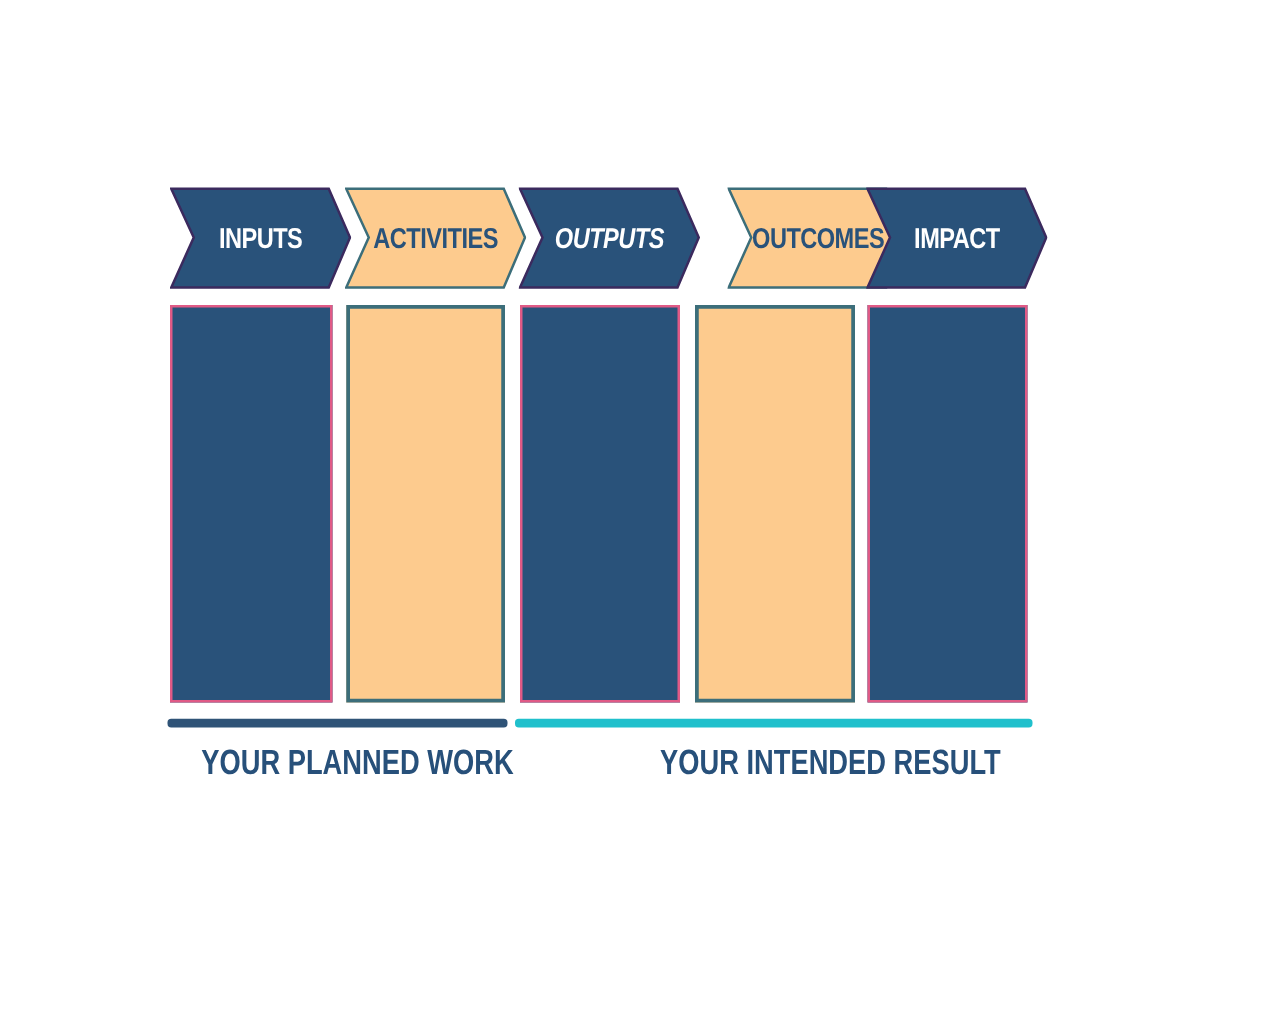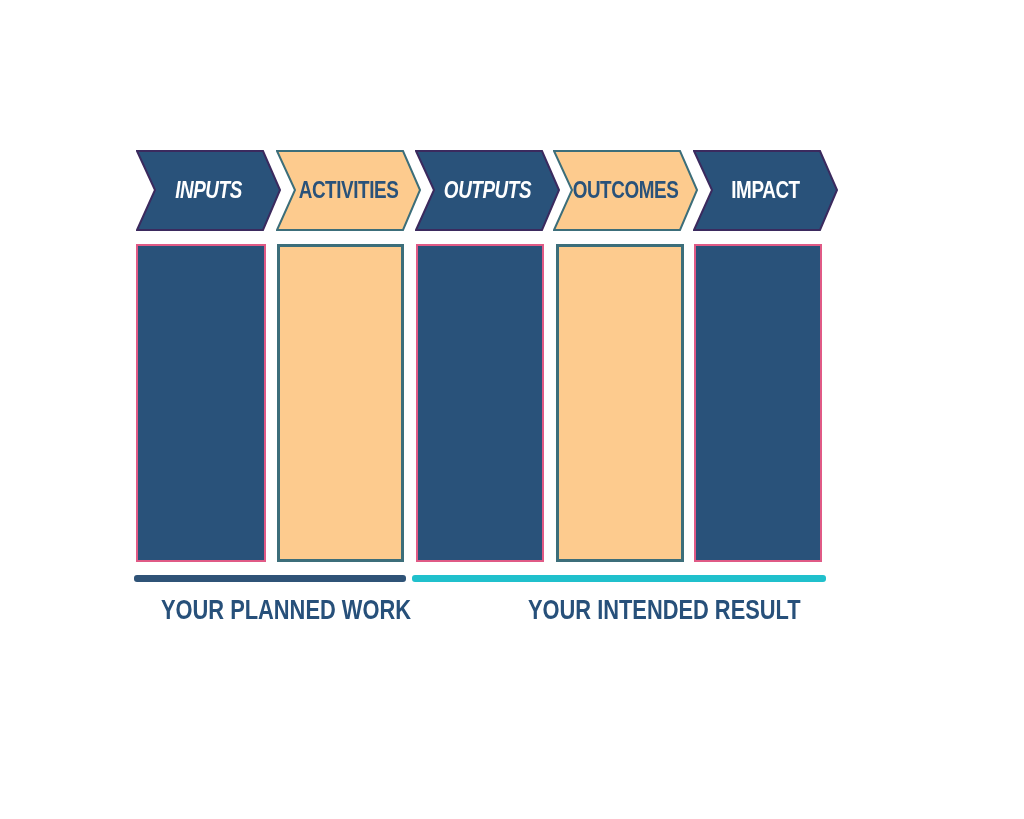--- a/index.html
+++ b/index.html
@@ -9,39 +9,39 @@
   .chev .lbl { position:absolute; left:0; right:0; top:0; bottom:0; display:flex; align-items:center; justify-content:center; font-family:"Liberation Sans", sans-serif; font-weight:bold; font-size:23px; letter-spacing:-0.5px; transform:scaleX(0.82); }
   .col { position:absolute; top:244px; height:318px; box-sizing:border-box; }
   .col.dark { background:#29527a; border:2px solid #e05a86; }
   .col.light { background:#fdcb8e; border:3px solid #3c6e7a; }
   .bar { position:absolute; top:575px; height:7px; border-radius:3px; }
   .caption { position:absolute; top:594px; font-family:"Liberation Sans", sans-serif; font-weight:bold; font-size:28px; color:#27507a; transform:scaleX(0.78); transform-origin:left center; white-space:nowrap; }
 </style>
 </head>
 <body>
 
-<div class="chev" style="left:136px;width:145px;font-style:italic;">
+<div class="chev" style="left:136px;width:145px;">
   <svg width="145" height="83">
       <polygon points="1,2 127,2 144,41 127,81 1,81 19,41" fill="#29527a" stroke="#3b2a5e" stroke-width="2"></polygon>
     </svg>
   <div class="lbl" style="color:#ffffff;">INPUTS</div>
 </div>
 <div class="chev" style="left:276px;width:145px;">
   <svg width="145" height="83">
       <polygon points="1,2 127,2 144,41 127,81 1,81 19,41" fill="#fdcb8e" stroke="#3c6e7a" stroke-width="2"></polygon>
     </svg>
   <div class="lbl" style="color:#29527a;">ACTIVITIES</div>
 </div>
 <div class="chev" style="left:415px;width:145px;font-style:italic;">
   <svg width="145" height="83">
       <polygon points="1,2 127,2 144,41 127,81 1,81 19,41" fill="#29527a" stroke="#3b2a5e" stroke-width="2"></polygon>
     </svg>
   <div class="lbl" style="color:#ffffff;">OUTPUTS</div>
 </div>
-<div class="chev" style="left:553px;width:145px;">
+<div class="chev" style="left:582px;width:145px;">
   <svg width="145" height="83">
       <polygon points="1,2 127,2 144,41 127,81 1,81 19,41" fill="#fdcb8e" stroke="#3c6e7a" stroke-width="2"></polygon>
     </svg>
   <div class="lbl" style="color:#29527a;">OUTCOMES</div>
 </div>
 <div class="chev" style="left:693px;width:145px;text-decoration:underline;">
   <svg width="145" height="83">
       <polygon points="1,2 127,2 144,41 127,81 1,81 19,41" fill="#29527a" stroke="#3b2a5e" stroke-width="2"></polygon>
     </svg>
   <div class="lbl" style="color:#ffffff;">IMPACT</div>

